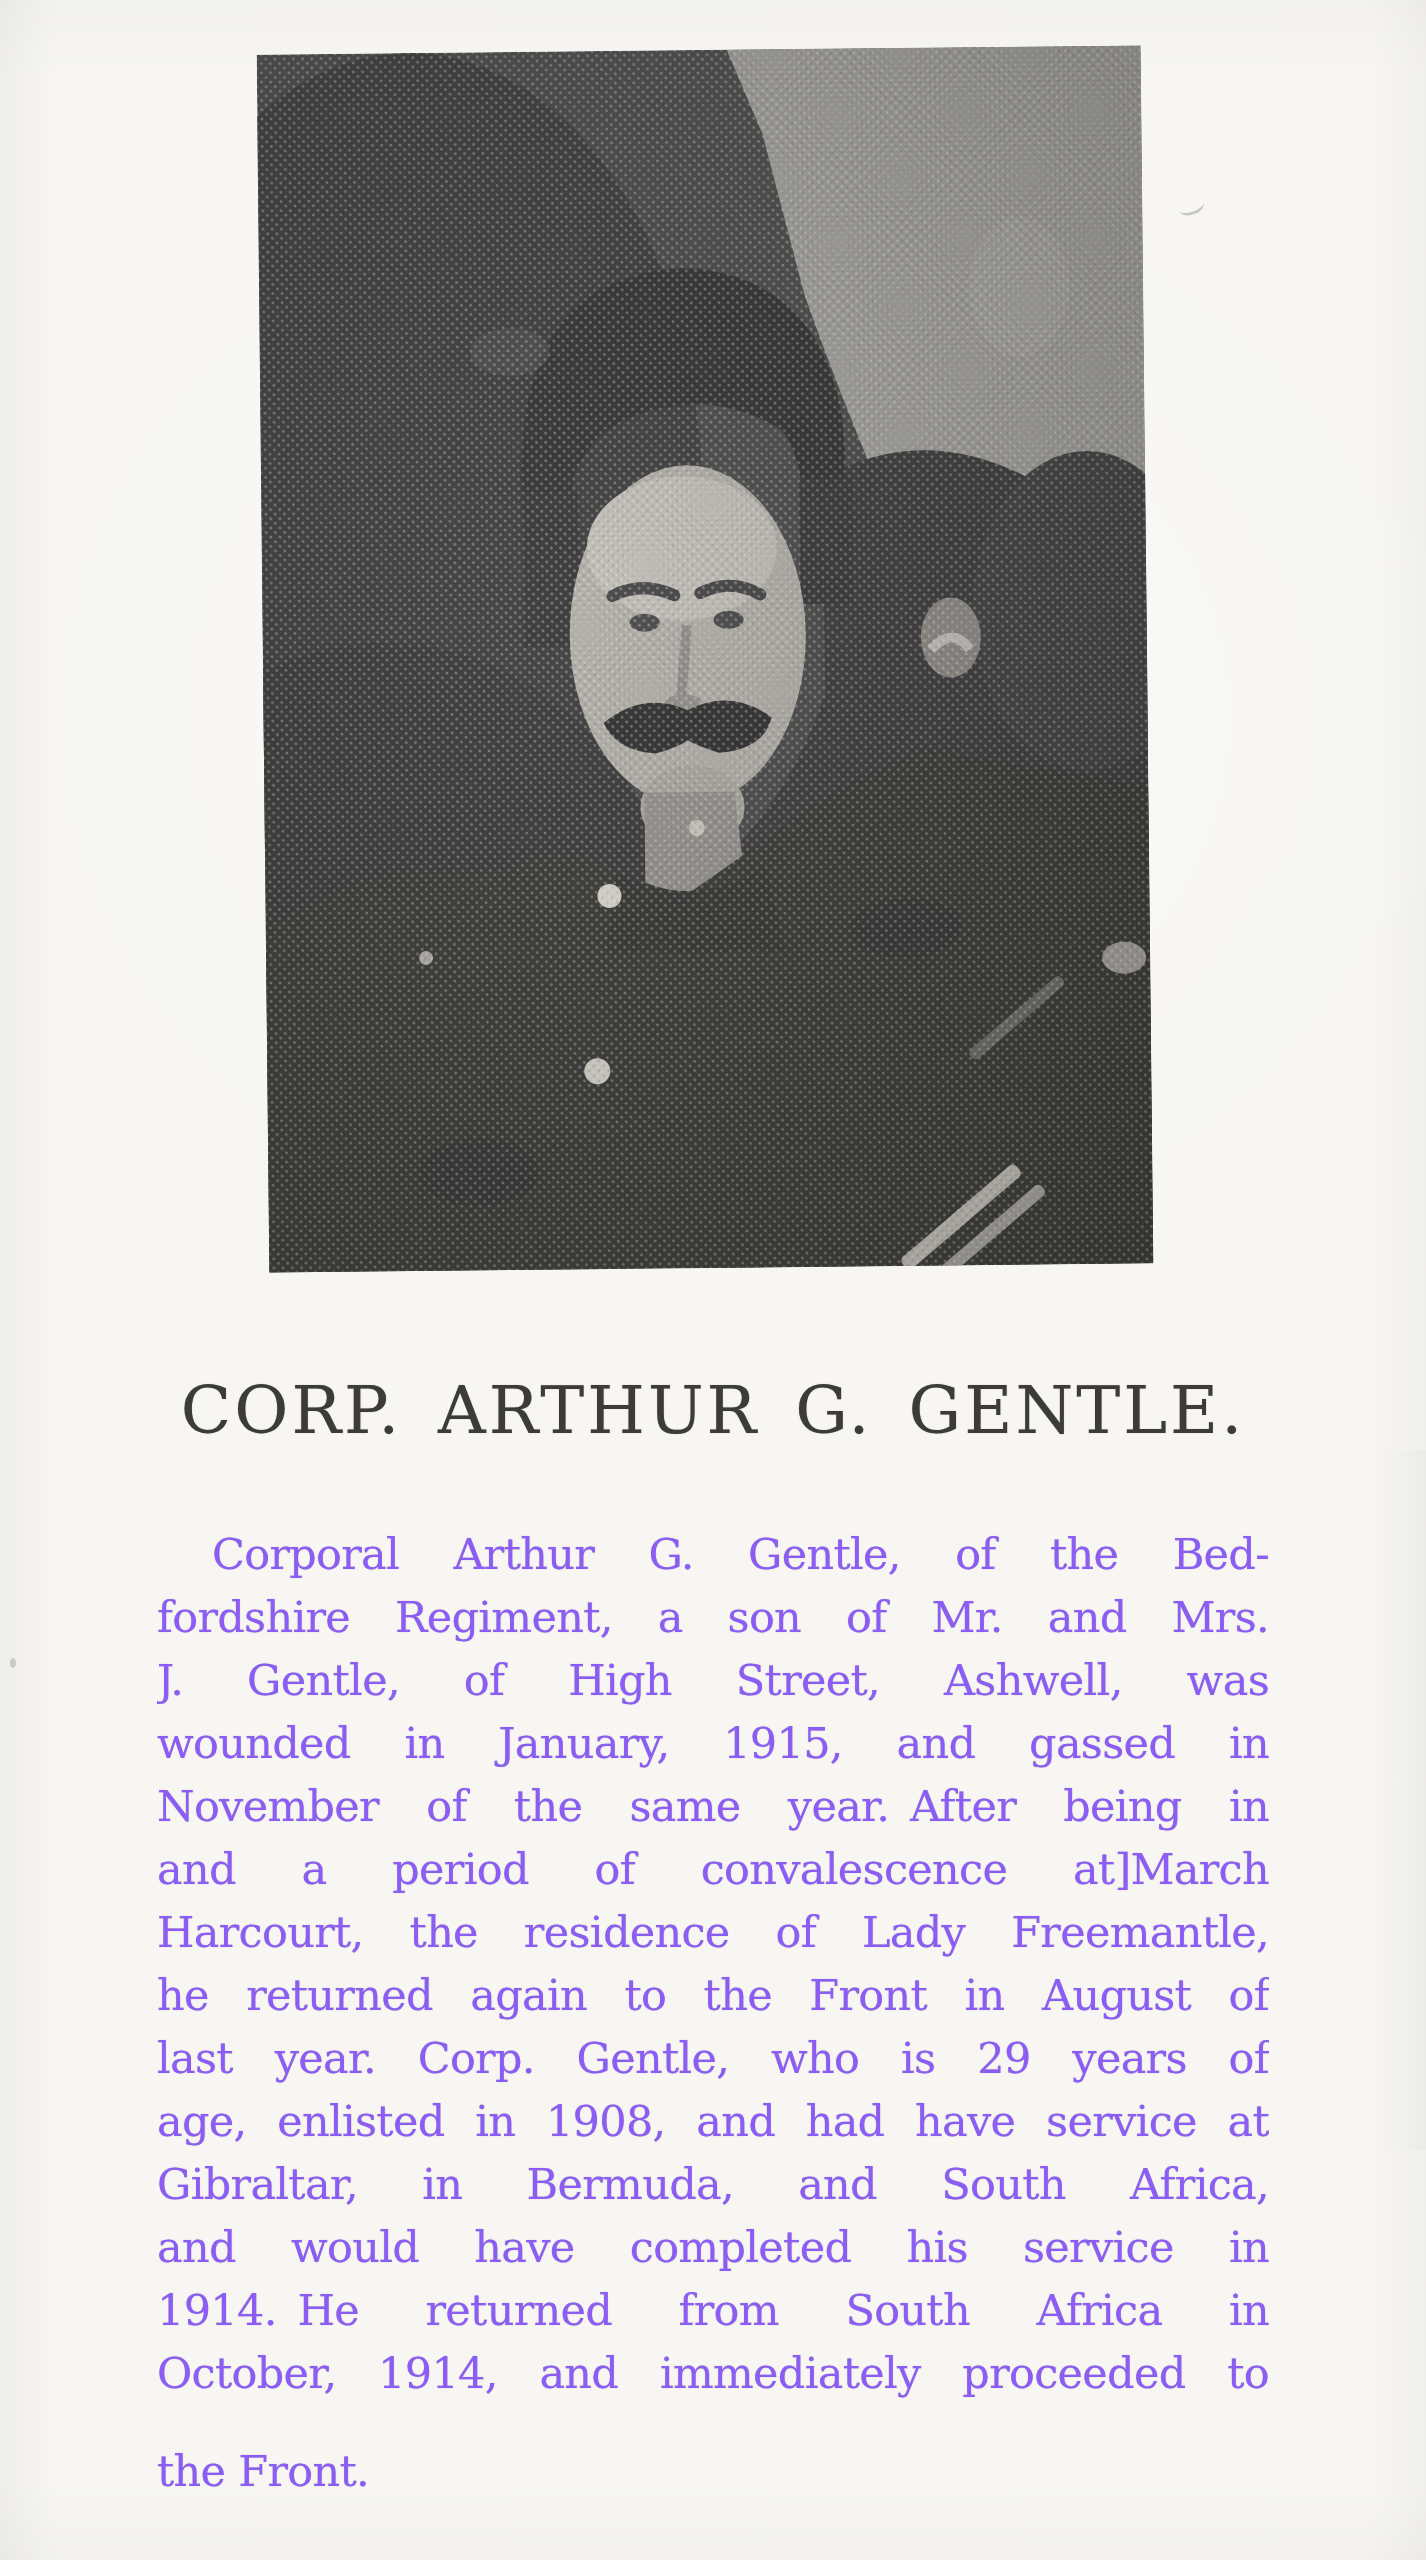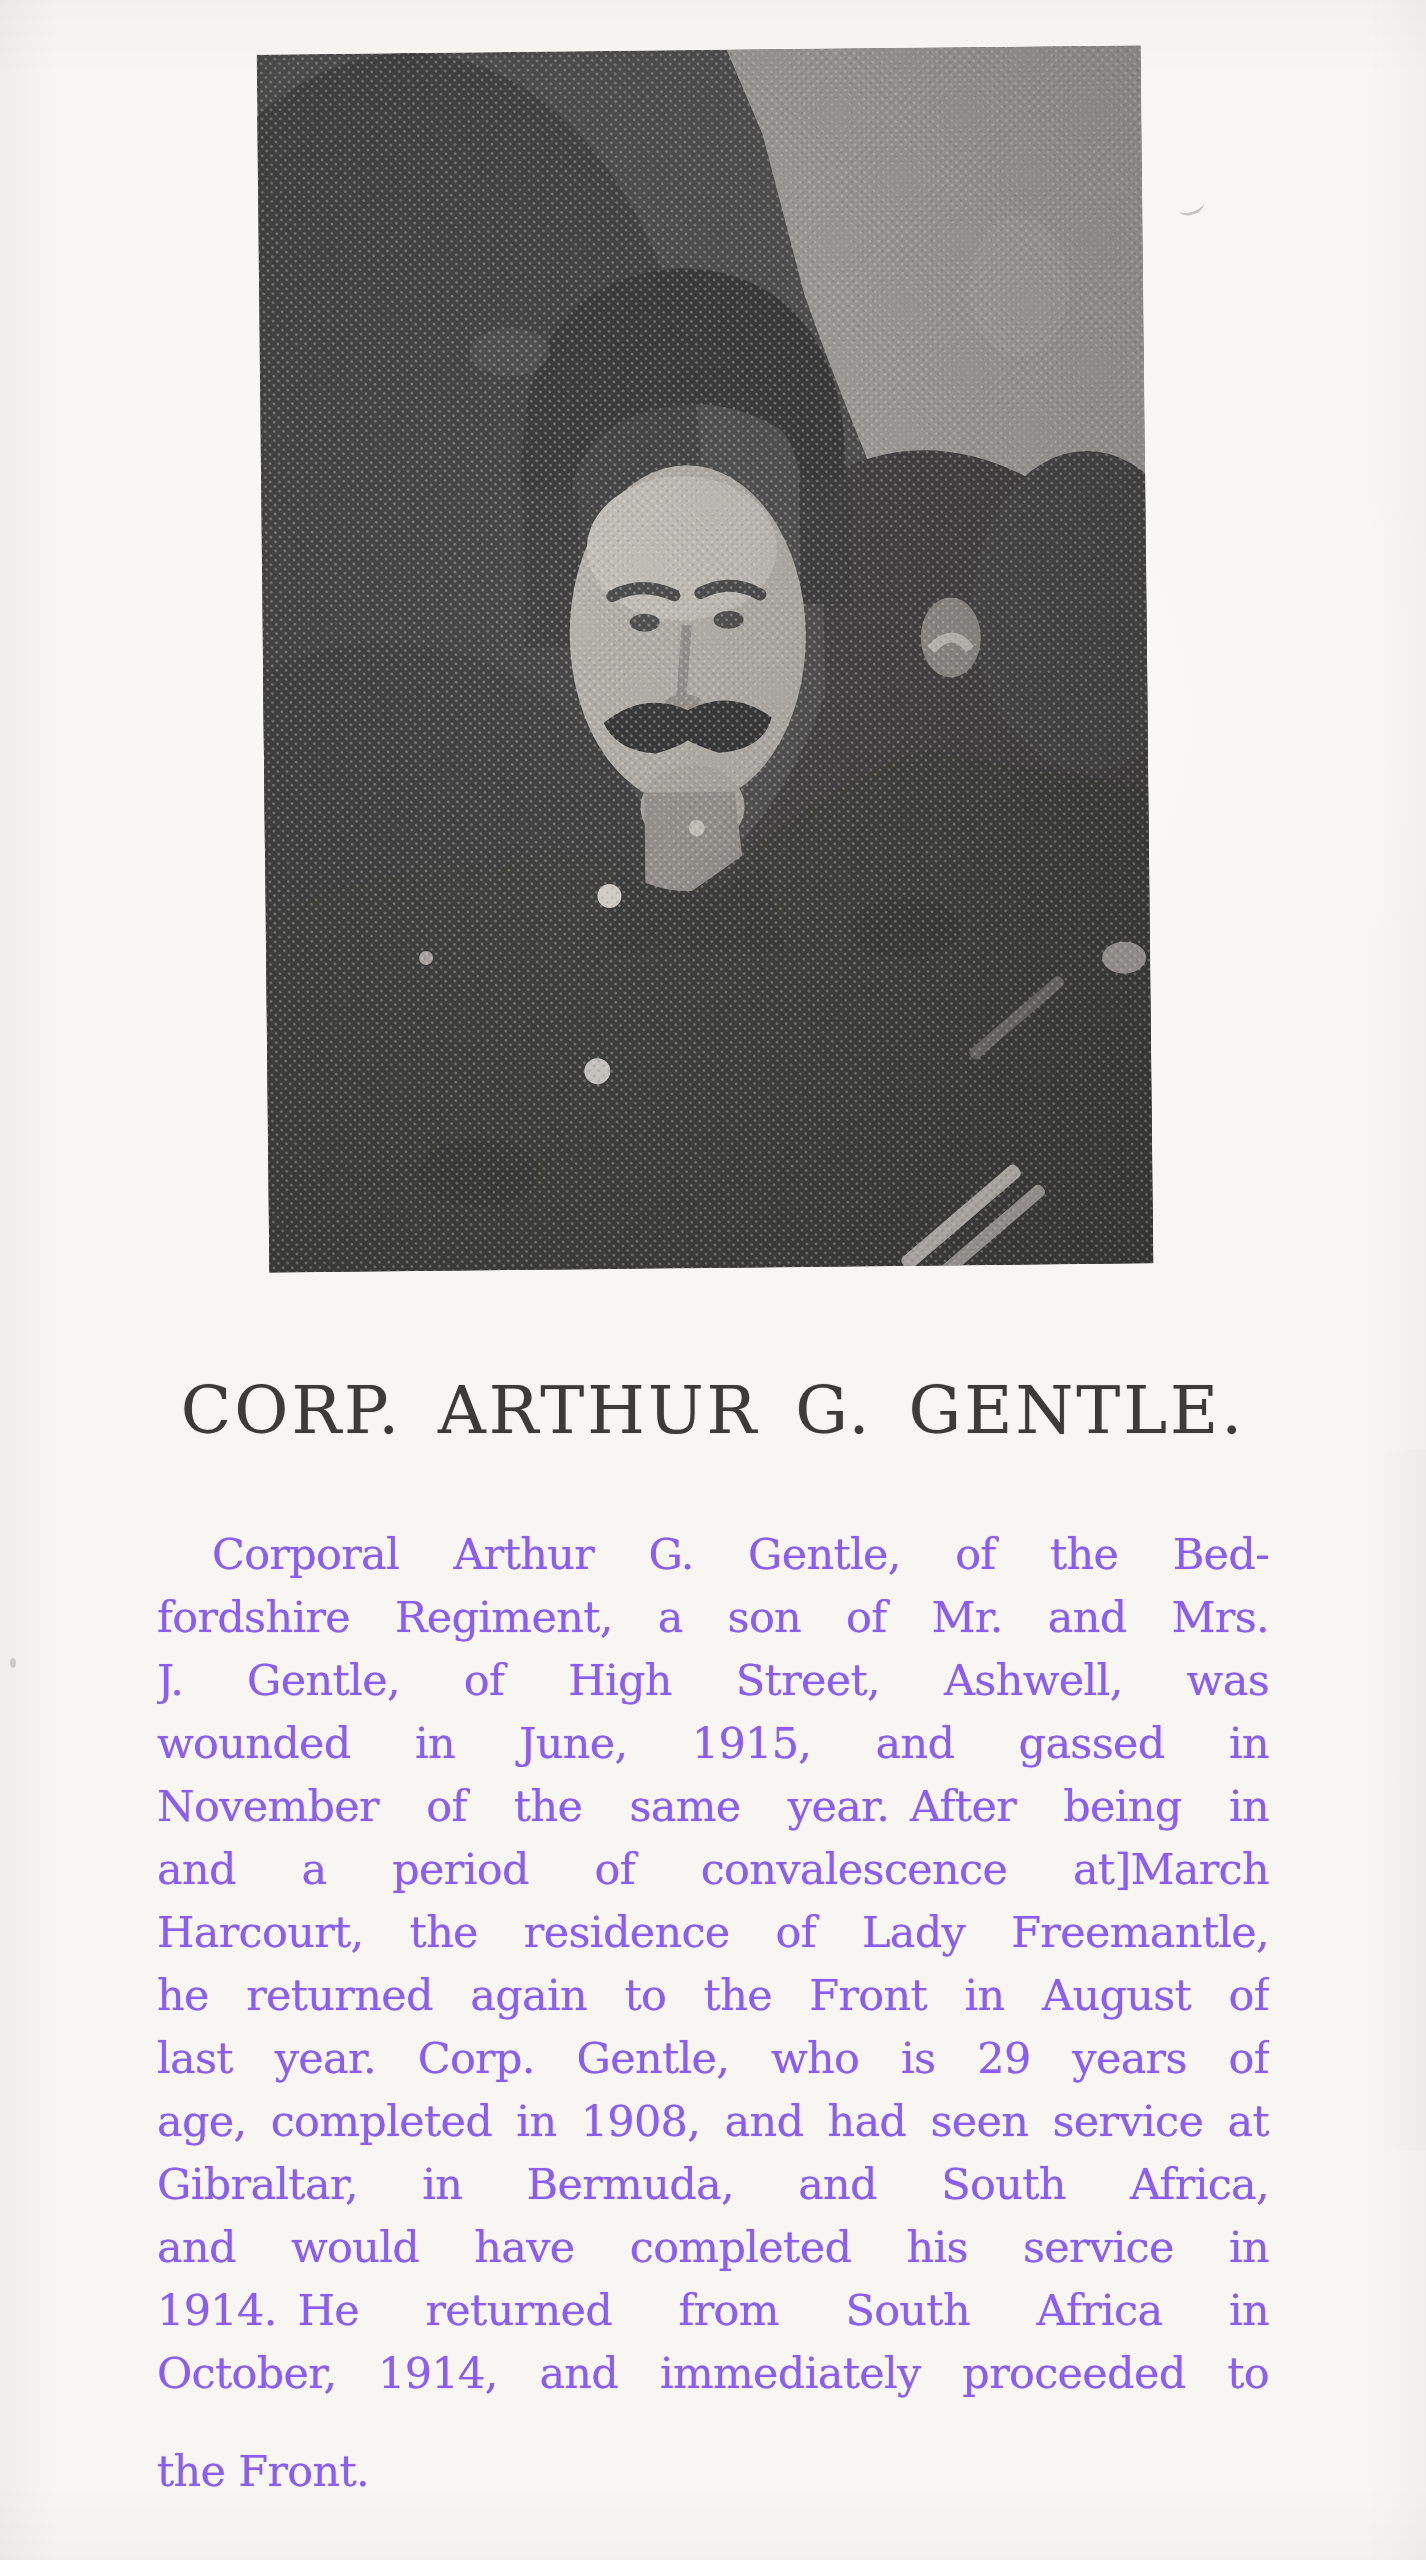--- a/index.html
+++ b/index.html
@@ -159,27 +159,27 @@
     <rect width="884" height="1218" fill="url(#vig)"></rect>
   </svg>
 </div>
 
 <div class="caption">CORP. ARTHUR G. GENTLE.</div>
 
 <div class="article">
   <div class="line indent">Corporal Arthur G. Gentle, of the Bed-</div>
   <div class="line">fordshire Regiment, a son of Mr. and Mrs.</div>
   <div class="line">J. Gentle, of High Street, Ashwell, was</div>
-  <div class="line">wounded in June, 1915, and gassed in</div>
+  <div class="line">wounded in January, 1915, and gassed in</div>
   <div class="line">November of the same year. After being in</div>
   <div class="line">and a period of convalescence at]March</div>
   <div class="line">Harcourt, the residence of Lady Freemantle,</div>
   <div class="line">he returned again to the Front in August of</div>
   <div class="line">last year.  Corp. Gentle, who is 29 years of</div>
-  <div class="line">age, completed in 1908, and had seen service at</div>
+  <div class="line">age, enlisted in 1908, and had have service at</div>
   <div class="line">Gibraltar, in Bermuda, and South Africa,</div>
   <div class="line">and would have completed his service in</div>
   <div class="line">1914. He returned from South Africa in</div>
   <div class="line">October, 1914, and immediately proceeded to</div>
   <div class="line last">the Front.</div>
 </div>
 
 <div class="speck-curl"></div>
 <div class="speck-dot"></div>
 <div class="margin-smudge"></div>

